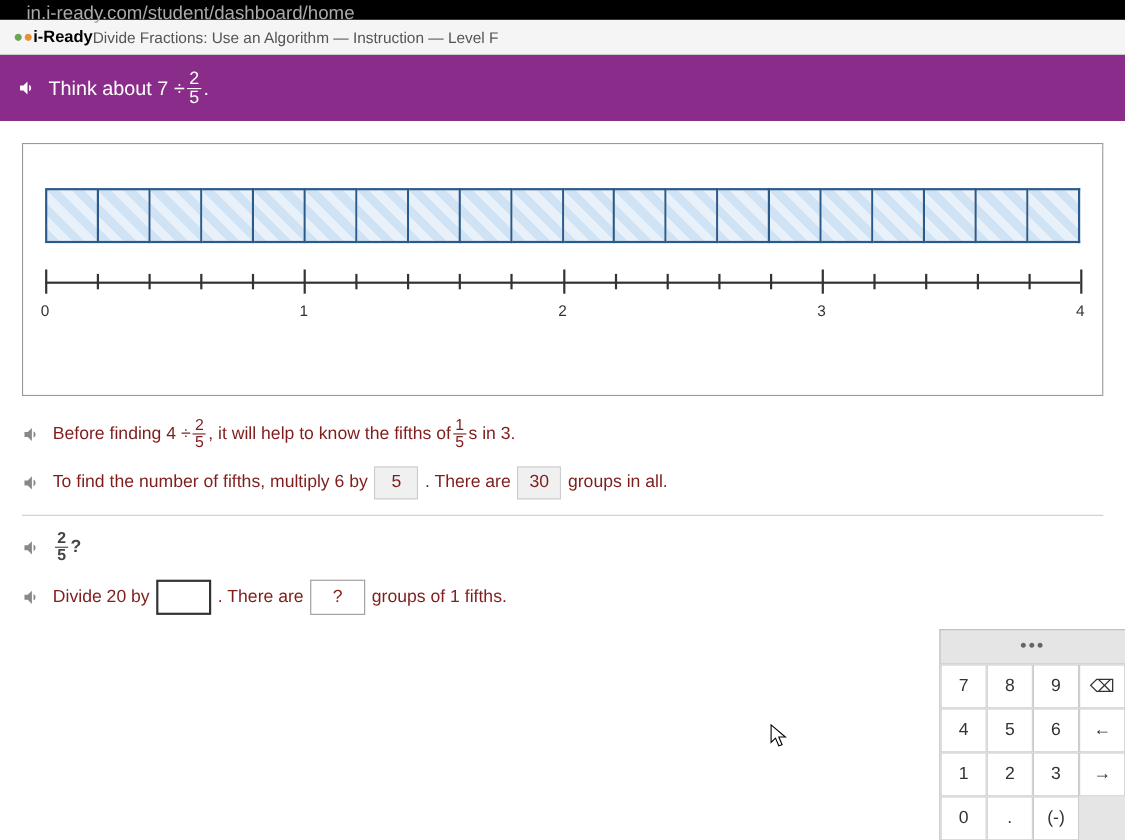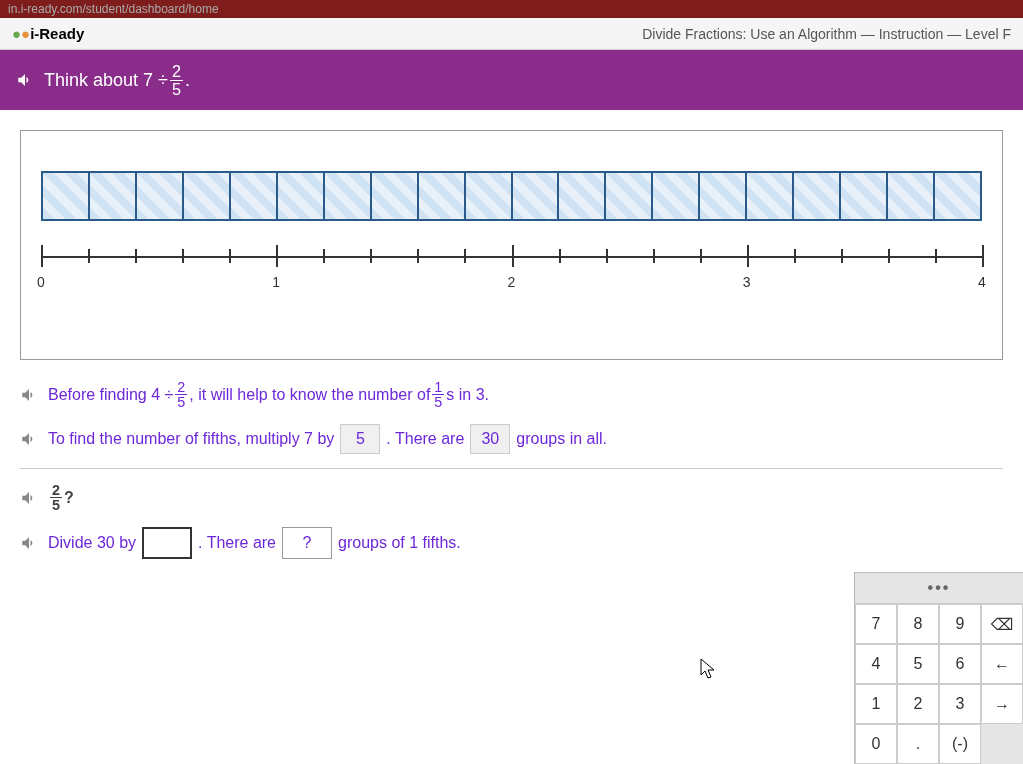--- a/index.html
+++ b/index.html
@@ -4,45 +4,45 @@
 <style>
 * { box-sizing: border-box; margin: 0; padding: 0; }
 body {
   font-family: Arial, Helvetica, sans-serif;
   background: #1a1a1a;
   width: 1023px;
   height: 764px;
   overflow: hidden;
 }
 .browser-bar {
-  background: #7f1d1d;
+  background: #000000;
   color: #aaa;
-  font-size: 12px;
-  padding: 2px 8px;
+  font-size: 17px;
+  padding: 2px 24px;
   height: 18px;
 }
 .header-bar {
   background: #f5f5f5;
   border-bottom: 1px solid #ccc;
   display: flex;
   align-items: center;
   padding: 6px 12px;
   height: 32px;
 }
 .logo {
   font-weight: bold;
   font-size: 15px;
   display: flex;
   align-items: center;
 }
 .logo-dot-g { color: #6aa84f; }
 .logo-dot-o { color: #e69138; }
 .header-title {
   flex: 1;
-  text-align: right;
+  text-align: left;
   font-size: 14px;
   color: #555;
 }
 .prompt-bar {
   background: #8a2d8a;
   color: #fff;
   padding: 10px 16px;
   display: flex;
   align-items: center;
   font-size: 18px;
@@ -114,21 +114,21 @@
   position: absolute;
   top: 28px;
   font-size: 14px;
   color: #333;
   transform: translateX(-50%);
 }
 .instr-line {
   display: flex;
   align-items: center;
   font-size: 16px;
-  color: #6d28d9;
+  color: #7f1d1d;
   margin: 14px 0;
   flex-wrap: wrap;
 }
 .instr-line .audio-icon svg path { fill: #888; }
 .answer-box {
   display: inline-flex;
   align-items: center;
   justify-content: center;
   min-width: 40px;
   height: 30px;
@@ -290,35 +290,35 @@
     <span class="audio-icon">
         <svg viewBox="0 0 24 24">
           <path fill="#888" d="M3 9v6h4l5 5V4L7 9H3zm13.5 3a4.5 4.5 0 0 0-2.5-4v8a4.5 4.5 0 0 0 2.5-4z"></path>
         </svg>
       </span>
     <span>Before finding 4 ÷ </span>
     <span class="frac">
         <span class="num">2</span>
         <span class="den">5</span>
       </span>
-    <span>, it will help to know the number of </span>
+    <span>, it will help to know the fifths of </span>
     <span class="frac">
         <span class="num">1</span>
         <span class="den">5</span>
       </span>
     <span>s in 3.</span>
   </div>
 
   <div class="instr-line">
     <span class="audio-icon">
         <svg viewBox="0 0 24 24">
           <path fill="#888" d="M3 9v6h4l5 5V4L7 9H3zm13.5 3a4.5 4.5 0 0 0-2.5-4v8a4.5 4.5 0 0 0 2.5-4z"></path>
         </svg>
       </span>
-    <span>To find the number of fifths, multiply 7 by </span>
+    <span>To find the number of fifths, multiply 6 by </span>
     <span class="answer-box">5</span>
     <span>. There are </span>
     <span class="answer-box">30</span>
     <span> groups in all.</span>
   </div>
 
   <hr class="divider">
 
   <div class="instr-line question-line">
     <span class="audio-icon">
@@ -332,21 +332,21 @@
       </span>
     <span>?</span>
   </div>
 
   <div class="instr-line">
     <span class="audio-icon">
         <svg viewBox="0 0 24 24">
           <path fill="#888" d="M3 9v6h4l5 5V4L7 9H3zm13.5 3a4.5 4.5 0 0 0-2.5-4v8a4.5 4.5 0 0 0 2.5-4z"></path>
         </svg>
       </span>
-    <span>Divide 30 by </span>
+    <span>Divide 20 by </span>
     <span class="input-box active"></span>
     <span>. There are </span>
     <span class="input-box">?</span>
     <span> groups of 1 fifths.</span>
   </div>
 
   <div class="keypad">
     <div class="keypad-header">•••</div>
     <div class="keypad-grid" id="keypad-grid">
         <div class="key">7</div>

